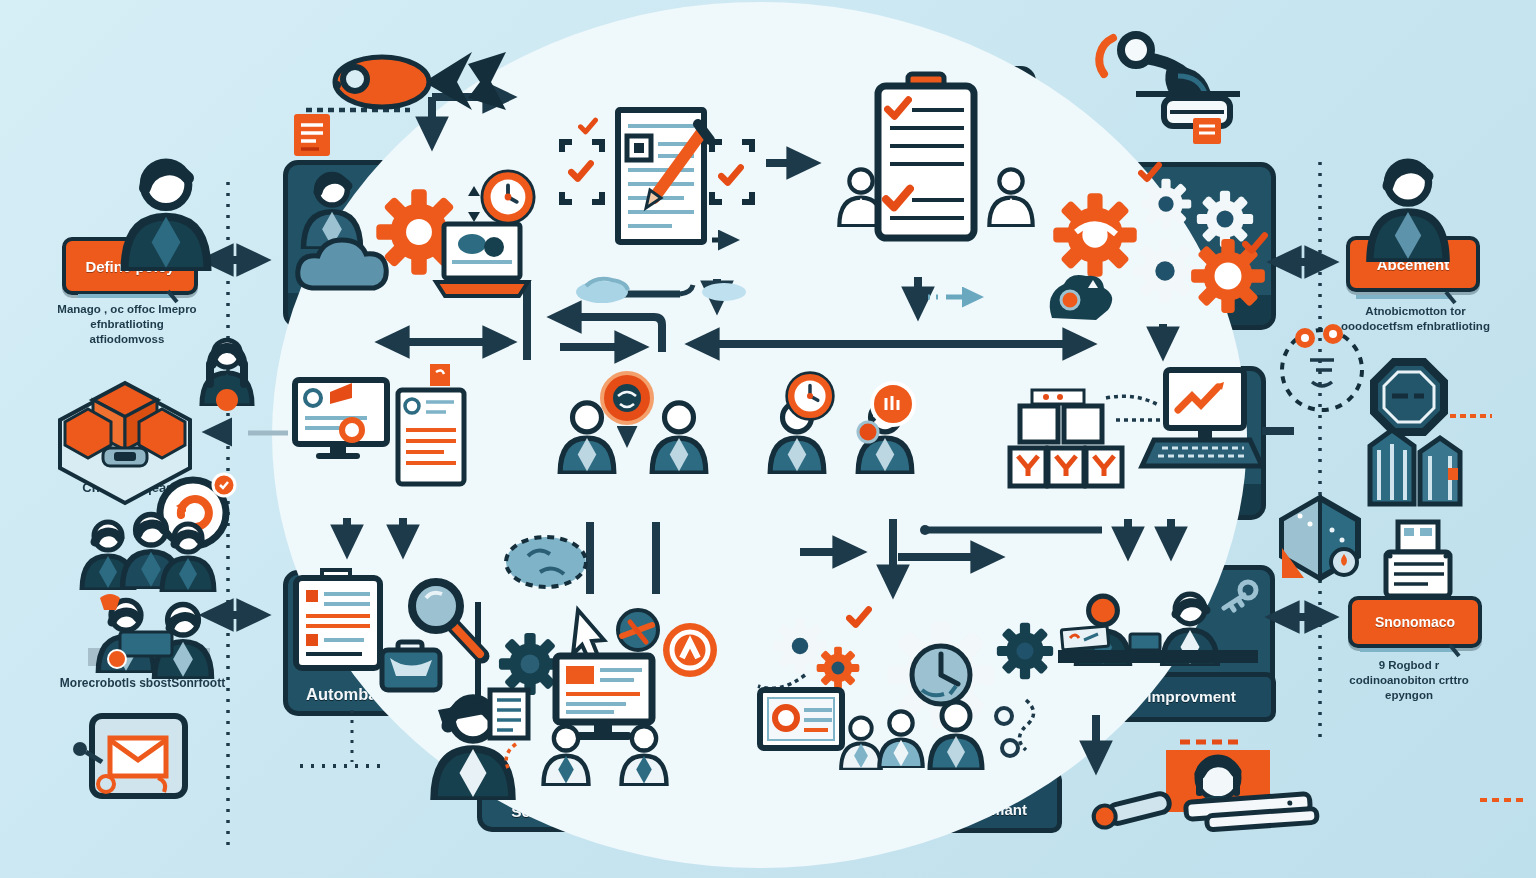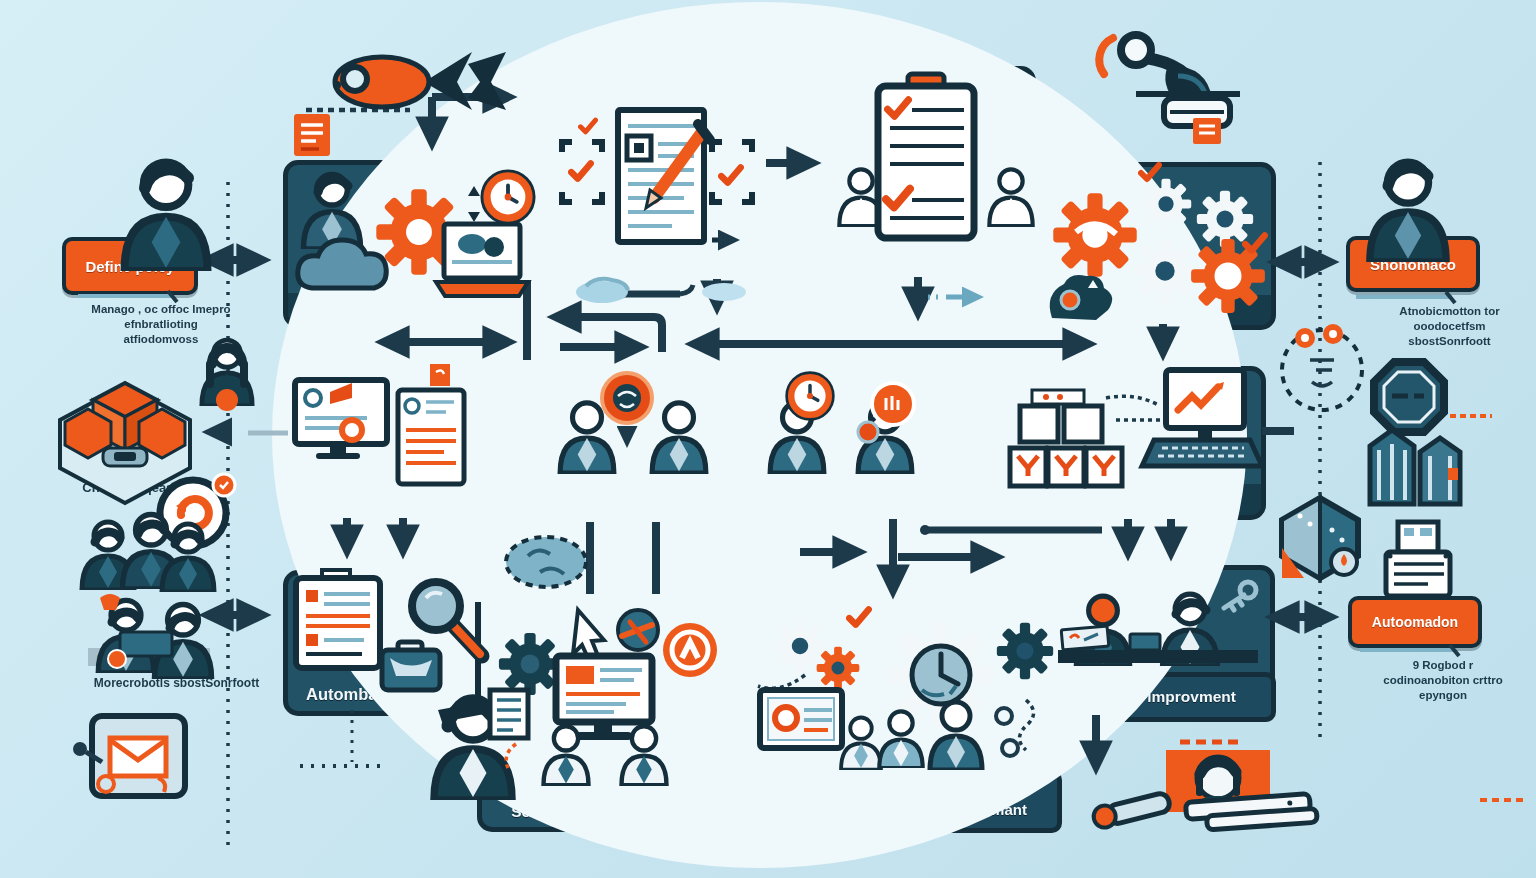--- a/index.html
+++ b/index.html
@@ -13,21 +13,21 @@
        text-shadow:0 1px 0 #0c2531;}
   .lbl.plain{background:none;}
   .ttl{position:absolute;left:0;right:0;top:7px;color:#f4f8fa;font-weight:700;text-align:center;
        text-shadow:0 1px 0 #0c2531;}
   .bar{position:absolute;background:#1d4a5e;border:5px solid #142f3b;border-radius:10px;display:flex;
        align-items:center;justify-content:center;color:#f4f8fa;font-weight:700;text-align:center;
        line-height:1.12;text-shadow:0 1px 0 #0c2531;}
   .badge{position:absolute;display:flex;align-items:center;justify-content:center;background:#ee5a1c;
          border:4px solid #142f3b;border-radius:10px;color:#fff;font-weight:700;
          text-shadow:0 1px 0 rgba(0,0,0,.35);box-shadow:0 3px 0 rgba(12,37,49,.3);}
-  .note{position:absolute;color:#1d3a4a;font-weight:700;text-align:center;font-size:11.5px;line-height:1.3;margin-left:34px;}
+  .note{position:absolute;color:#1d3a4a;font-weight:700;text-align:center;font-size:11.5px;line-height:1.3;}
   .txt{position:absolute;font-weight:700;text-align:center;}
   .overlay{position:absolute;left:0;top:0;pointer-events:none;}
   .zTop{z-index:5}.zMid{z-index:3}.zBox{z-index:2}.zBg{z-index:1}
 </style>
 </head>
 <body>
 
 <div class="stage">
   <div class="circle zBg"></div>
 
@@ -538,23 +538,23 @@
   </svg>
 
   <div class="zTop">
     <div class="badge" style="left:62px;top:237px;width:128px;height:50px;font-size:15px">Define poicy</div>
     <div class="note" style="left:52px;top:302px;width:150px">Manago , oc offoc Imepro efnbratlioting atfiodomvoss</div>
     <div class="txt" style="left:76px;top:419px;width:24px;font-size:17px;color:#fff">I</div>
     <div class="txt" style="left:150px;top:419px;width:24px;font-size:17px;color:#fff">D</div>
     <div class="txt" style="left:55px;top:480px;width:150px;font-size:13px;color:#1d3a4a">Chango Rqeast</div>
     <div class="note" style="left:50px;top:676px;width:185px;font-size:12px">Morecrobotls sbostSonrfoott</div>
 
-    <div class="badge" style="left:1346px;top:236px;width:126px;height:48px;font-size:15px">Snonomaco</div>
-    <div class="note" style="left:1338px;top:304px;width:155px">Atnobicmotton tor ooodocetfsm sbostSonrfoott</div>
-    <div class="badge" style="left:1348px;top:596px;width:126px;height:44px;font-size:14px">Autoomadon</div>
+    <div class="badge" style="left:1346px;top:236px;width:126px;height:48px;font-size:15px">Abcement</div>
+    <div class="note" style="left:1338px;top:304px;width:155px">Atnobicmotton tor ooodocetfsm efnbratlioting</div>
+    <div class="badge" style="left:1348px;top:596px;width:126px;height:44px;font-size:14px">Snonomaco</div>
     <div class="note" style="left:1338px;top:658px;width:142px">9  Rogbod  r codinoanobiton crttro epyngon</div>
 
     <div class="txt" style="left:668px;top:562px;width:110px;font-size:13.5px;color:#21323f;letter-spacing:1px">CYEBV</div>
     <div class="txt" style="left:1020px;top:408px;width:38px;font-size:21px;color:#ee5a1c">1</div>
     <div class="txt" style="left:1064px;top:408px;width:38px;font-size:21px;color:#ee5a1c">1</div>
     <div class="txt" style="left:1000px;top:668px;width:30px;font-size:24px;color:#17404f">3</div>
     <div class="txt" style="left:482px;top:734px;width:24px;font-size:15px;color:#ee5a1c">K</div>
     <div class="txt" style="left:378px;top:616px;width:20px;font-size:12px;color:#ee5a1c">F</div>
   </div>
 </div>

